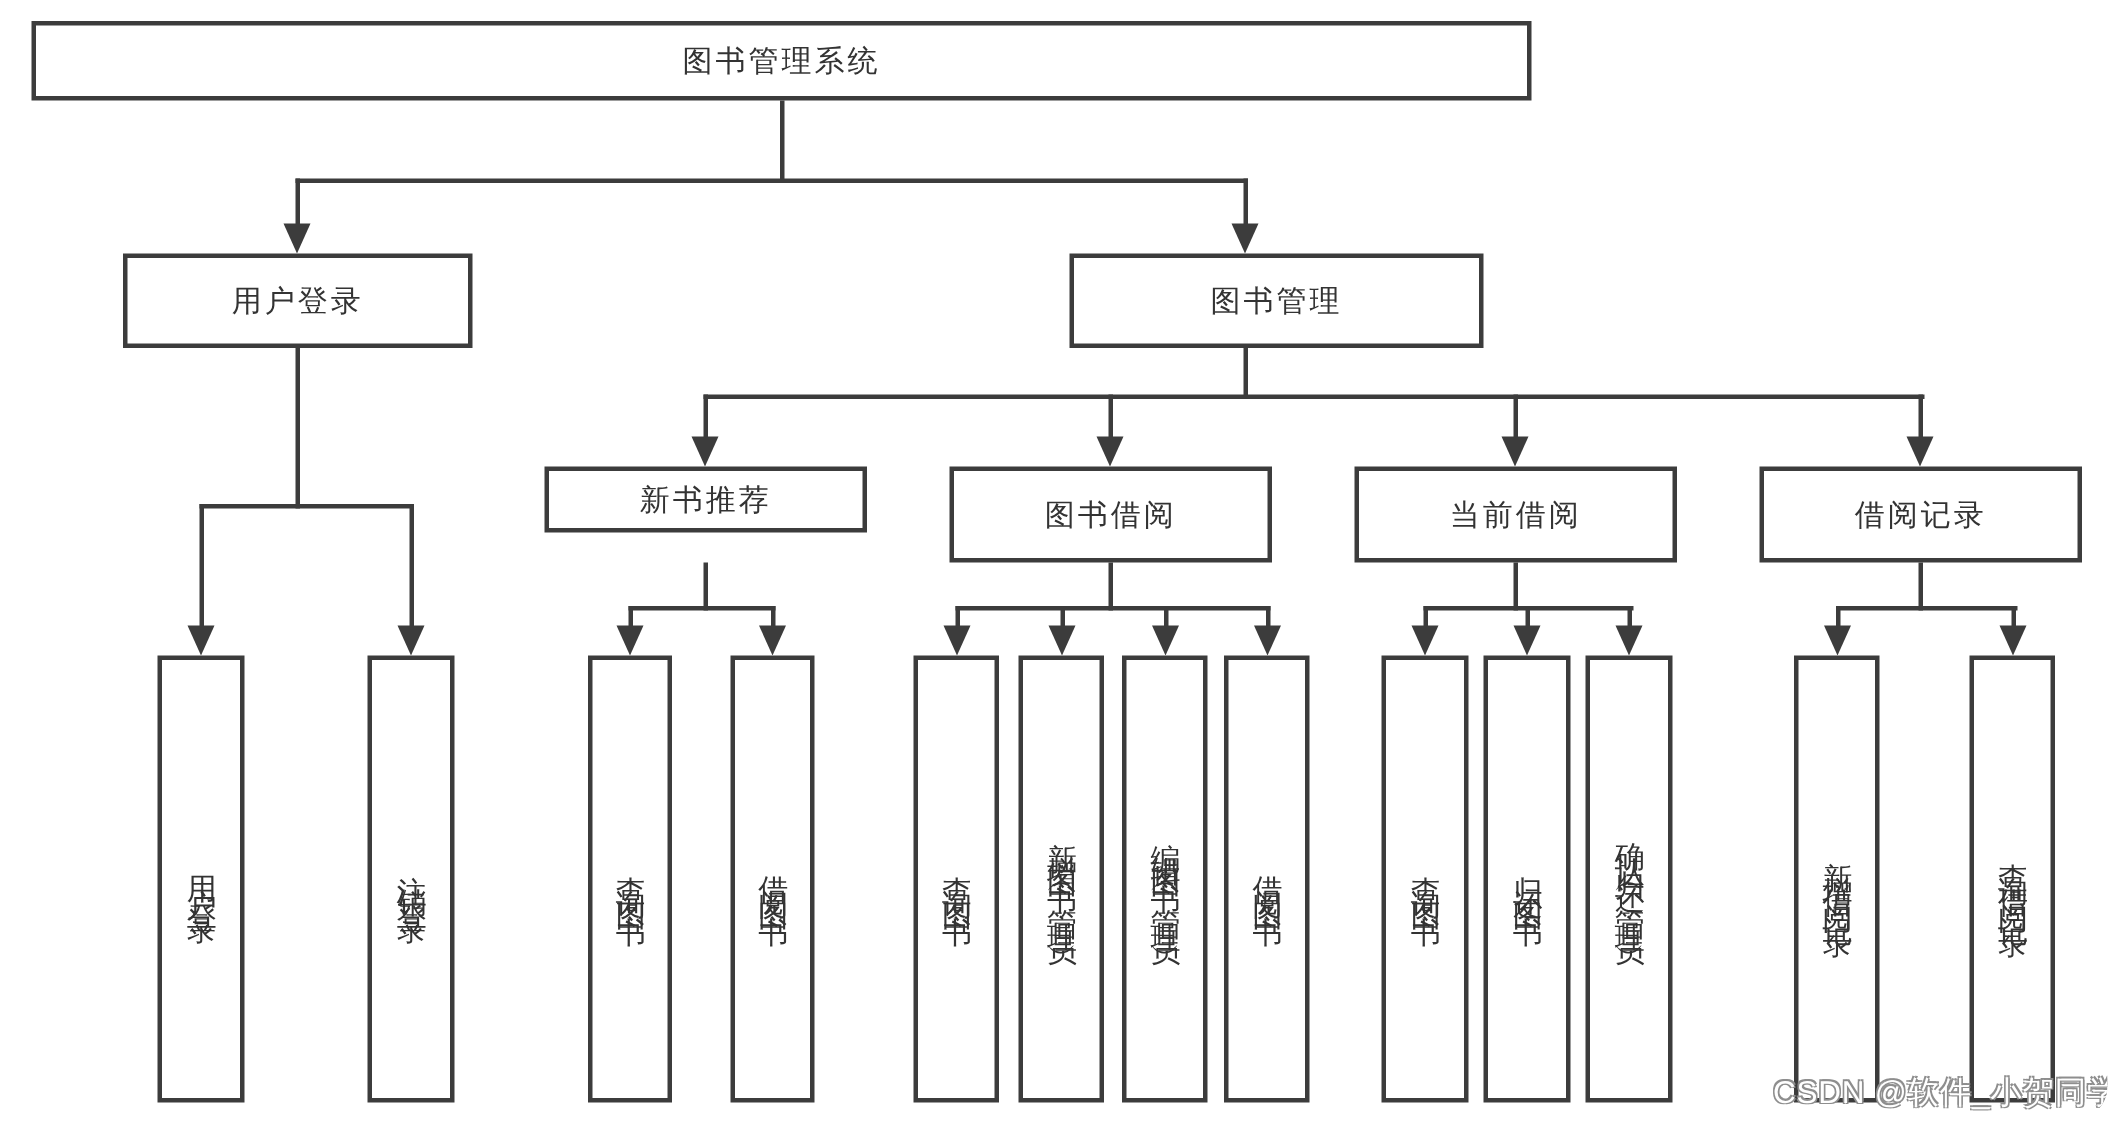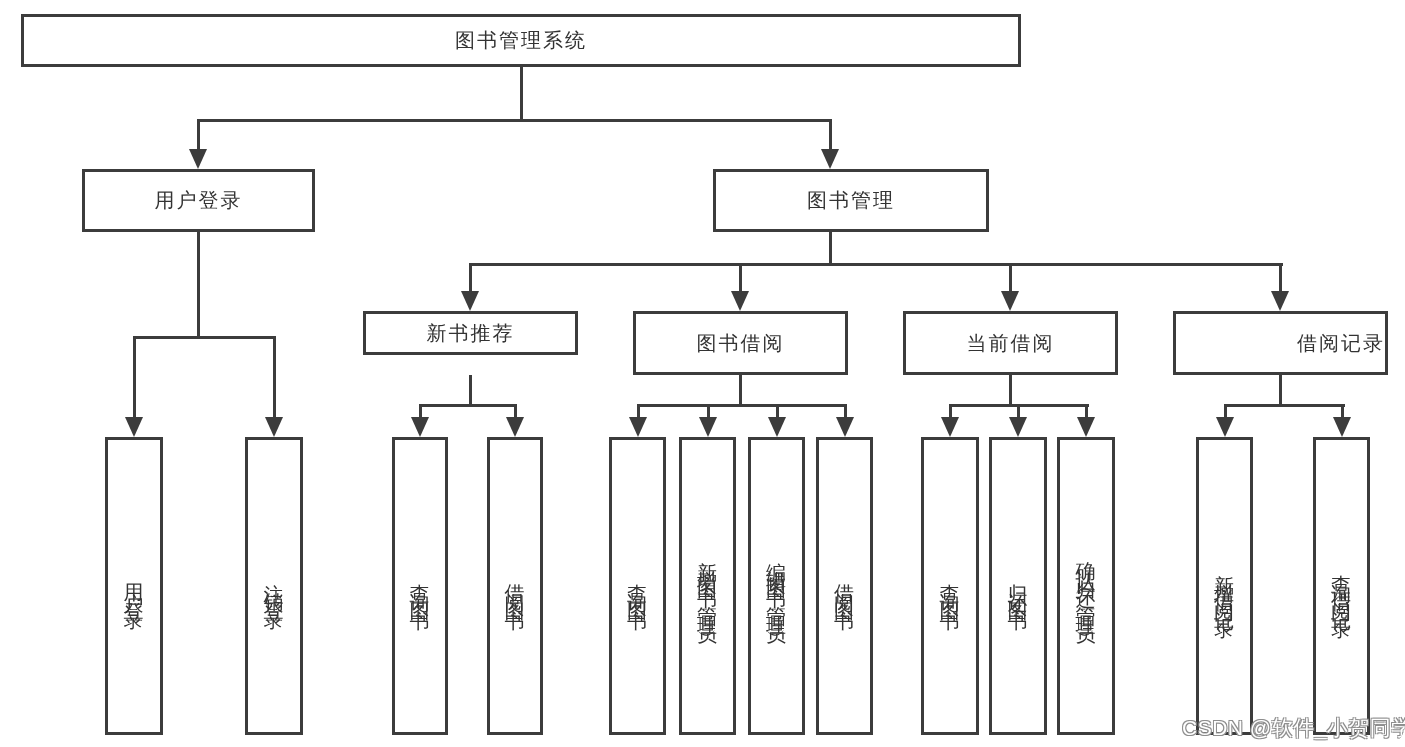--- a/index.html
+++ b/index.html
@@ -111,21 +111,21 @@
 
   <div class="box" style="left:363px; top:311px; width:215px; height:44px;">
     <span class="hlabel">新书推荐</span>
   </div>
   <div class="box" style="left:633px; top:311px; width:215px; height:64px;">
     <span class="hlabel">图书借阅</span>
   </div>
   <div class="box" style="left:903px; top:311px; width:215px; height:64px;">
     <span class="hlabel">当前借阅</span>
   </div>
-  <div class="box" style="left:1173px; top:311px; width:215px; height:64px;justify-content:flex-end;">
+  <div class="box" style="left:1173px; top:311px; width:215px; height:64px;">
     <span class="hlabel">借阅记录</span>
   </div>
 
   <div class="vline" style="left:469px; top:375px; height:32px;"></div>
   <div class="hline" style="left:419px; top:404px; width:98px;"></div>
   <div class="vline" style="left:419px; top:404px; height:15px;"></div>
   <div class="ahead" style="left:411px; top:417px;"></div>
   <div class="vline" style="left:514px; top:404px; height:15px;"></div>
   <div class="ahead" style="left:506px; top:417px;"></div>
 

